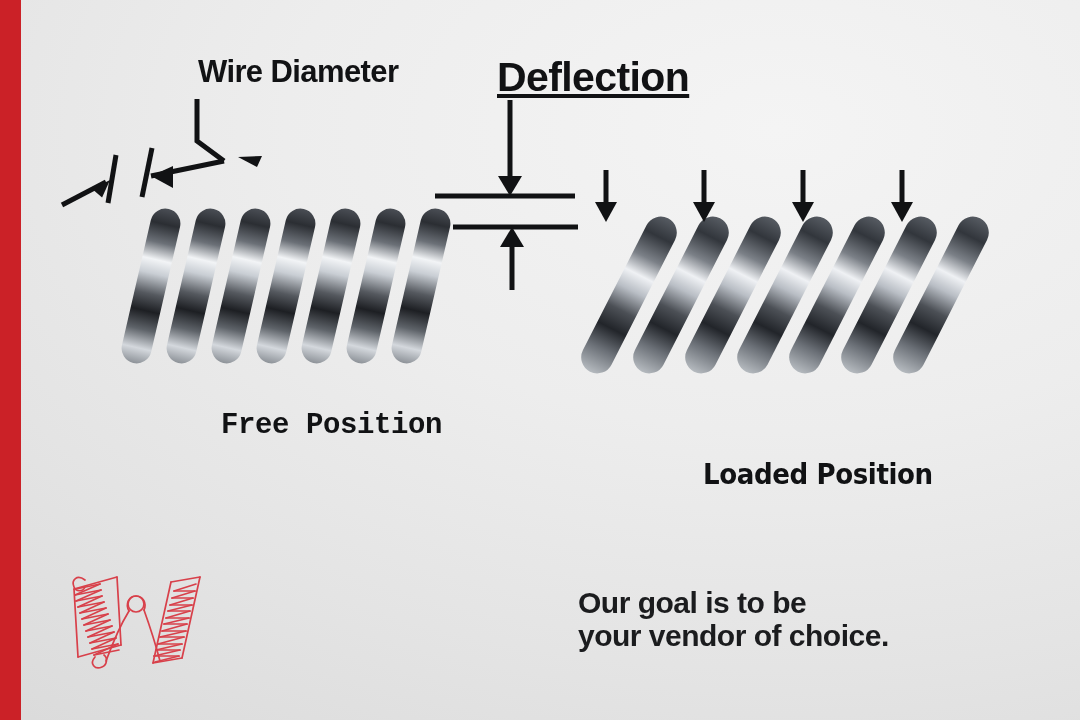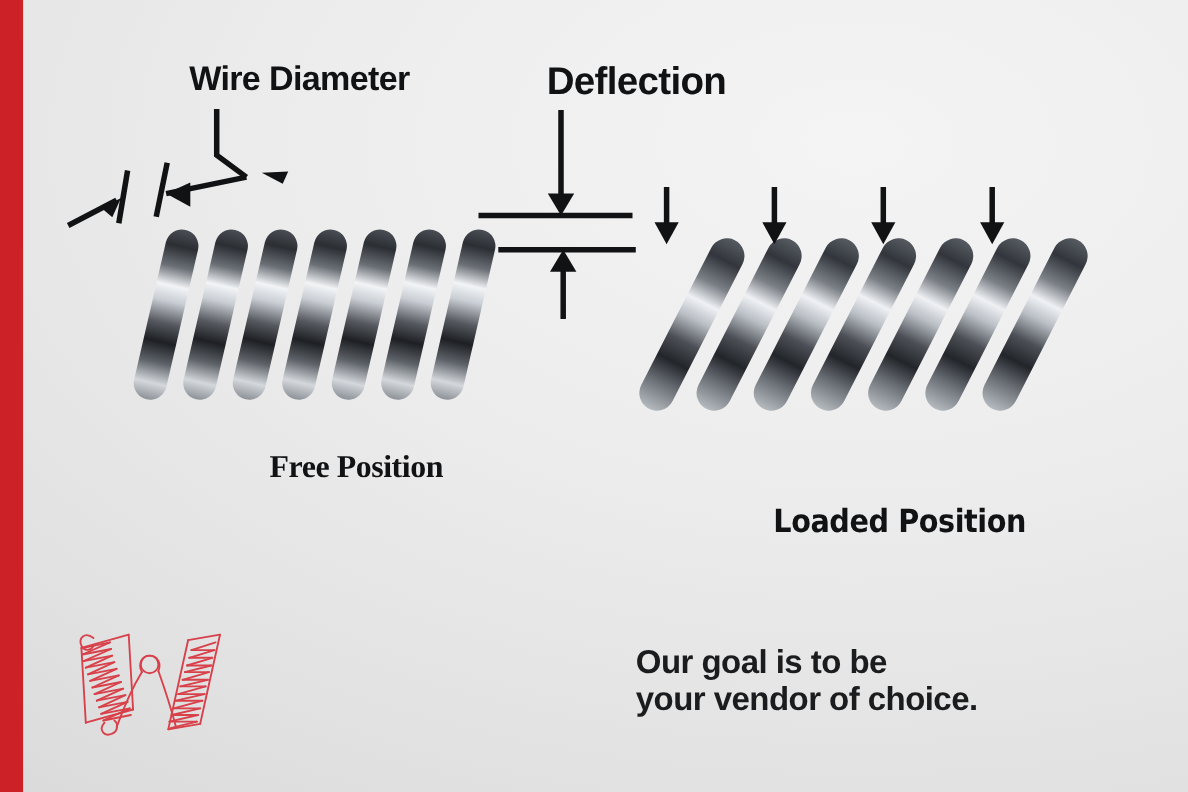--- a/index.html
+++ b/index.html
@@ -27,36 +27,36 @@
   }
   
   .label {
     position: absolute;
     font-weight: bold;
     color: #111214;
     white-space: nowrap;
     letter-spacing: -0.2px;
   }
   #lbl-wire-diameter {
-    left: 172px; top: 54px;
+    left: 198px; top: 54px;
     font-size: 31px;
     letter-spacing: -0.6px;
   }
   #lbl-deflection {
     left: 497px; top: 54px;
-    font-size: 35px;
+    font-size: 41px;
     letter-spacing: -0.6px;
+    text-decoration: underline;
   }
   #lbl-free-position {
     left: 221px; top: 409px;
     font-size: 29px;
-    font-family: Liberation Serif, serif;
+    font-family: Liberation Mono, monospace;
     font-stretch: condensed;
     letter-spacing: -0.4px;
-    margin-left: 24px;
   }
   #lbl-loaded-position {
     left: 703px; top: 409px;
     font-size: 29px;
     font-family: "DejaVu Sans", sans-serif;
     font-stretch: condensed;
     letter-spacing: -0.4px;
     margin-top: 48px;
   }
   

